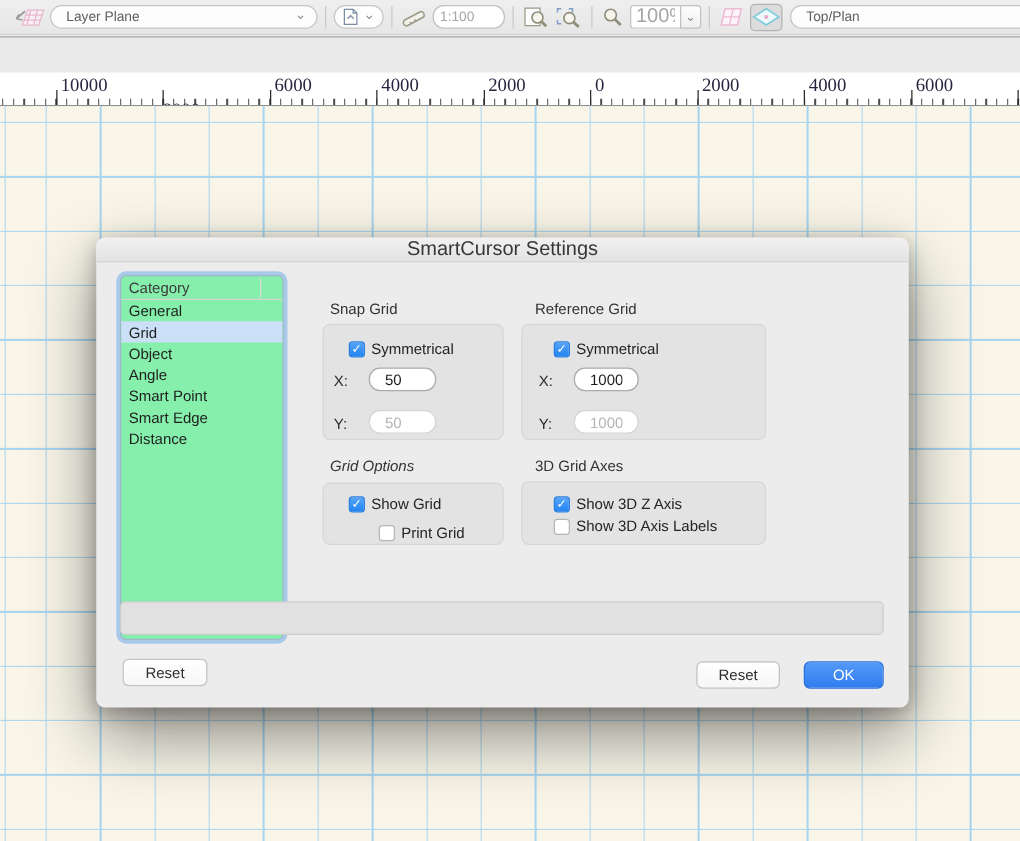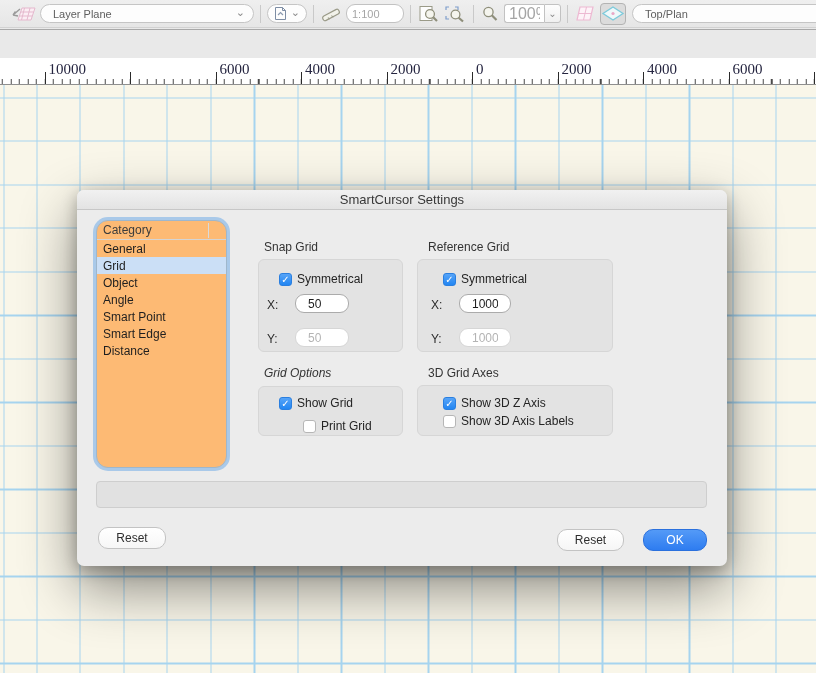--- a/index.html
+++ b/index.html
@@ -48,25 +48,25 @@
     background-position:36.5px 0, 0 12.5px; }
 
   
   .dialog { position:absolute; left:77px; top:190px; width:650px; height:376px;
     background:#ececec; border-radius:7px;
     box-shadow:0 22px 55px rgba(0,0,0,0.45), 0 4px 16px rgba(0,0,0,0.28);
     font-size:12px; color:#333; }
   .dlg-titlebar { position:absolute; left:0; top:0; width:100%; height:20px;
     background:linear-gradient(#f1f1f1,#e3e3e3); border-bottom:1px solid #c7c7c7;
     border-radius:7px 7px 0 0; display:flex; align-items:center; justify-content:center;
-    font-size:13px; color:#383838; }
-
-  
-  .cat-list { position:absolute; left:19px; top:30px; width:131px; height:248px;
-    background:#fdba74; border:1px solid #9fb7cc; box-shadow:0 0 0 3px #a9c9e9; border-radius:12px; overflow:hidden; }
+    font-size:16px; color:#383838; }
+
+  
+  .cat-list { position:absolute; left:19px; top:30px; width:131px; height:292px;
+    background:#86efac; border:1px solid #9fb7cc; box-shadow:0 0 0 3px #a9c9e9; border-radius:5px; overflow:hidden; }
   .cat-header { position:relative; height:19px; border-bottom:1px solid #d4d4d4;
     display:flex; align-items:center; padding-left:6px; color:#3c3c3c; }
   .cat-header .col-div { position:absolute; right:17px; top:2px; width:1px; height:15px; background:#dadada; }
   .cat-row { height:17px; display:flex; align-items:center; padding-left:6px; color:#1f1f1f; }
   .cat-row.selected { background:#cbdff6; }
 
   
   .sec-label { position:absolute; font-size:12px; color:#333; }
   .panel { position:absolute; background:#e3e3e3; border:1px solid #d6d6d6; border-radius:6px; }
   .chk-row { position:absolute; display:flex; align-items:center; }
@@ -78,21 +78,21 @@
   .xy-label { position:absolute; color:#2c2c2c; }
   .field { position:absolute; height:19px; border:1px solid #ababab; background:#fff; border-radius:9px;
     font-size:12px; color:#1d1d1d; padding:0 12px; font-family:"Liberation Sans",sans-serif; }
   .field.disabled { border-color:#d6d6d6; color:#b4b4b4; }
 
   
   .help-bar { position:absolute; left:19px; top:291px; width:611px; height:27px;
     background:#e1e1e1; border:1px solid #cecece; border-radius:4px; }
 
   
-  .btn { position:absolute; height:22px; border-radius:10px; border:1px solid #c3c3c3;
+  .btn { position:absolute; height:22px; border-radius:5px; border:1px solid #c3c3c3;
     background:linear-gradient(#ffffff,#f6f6f6); color:#2e2e2e; font-size:12px;
     display:flex; align-items:center; justify-content:center; }
   .btn-reset { left:21px; top:337px; width:68px; }
   .btn-cancel { left:480px; top:339px; width:67px; }
   .btn-ok { left:566px; top:339px; width:64px; background:linear-gradient(#549af7,#2e7cf0);
     border:1px solid #2a70dd; color:#fff; }
 </style>
 </head>
 <body>
 

